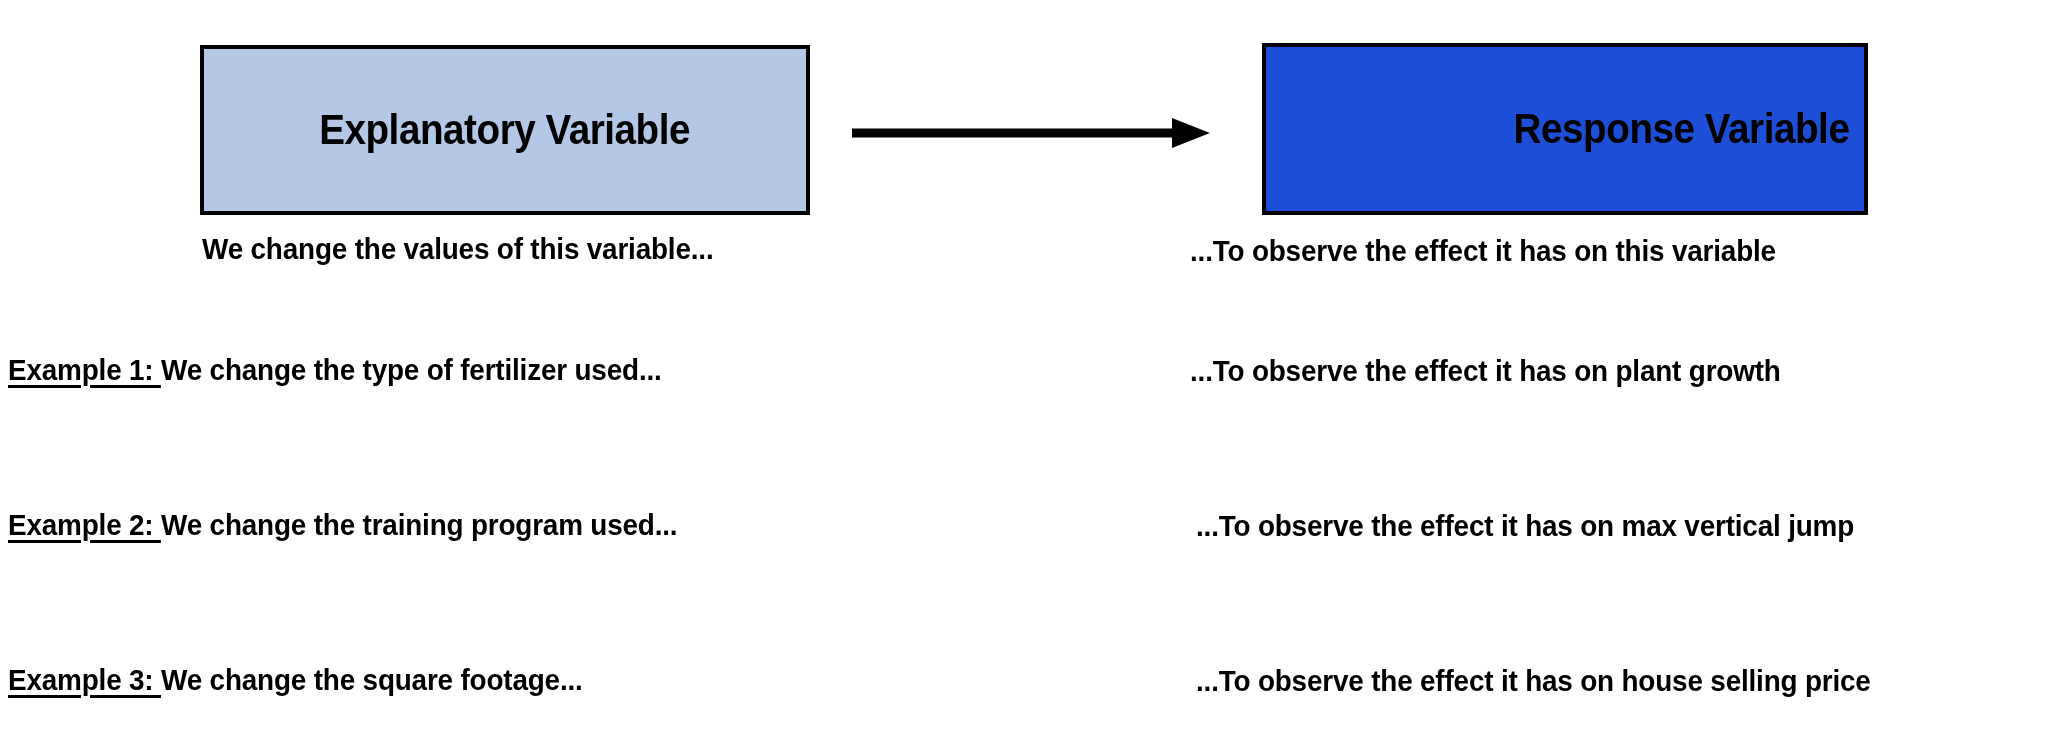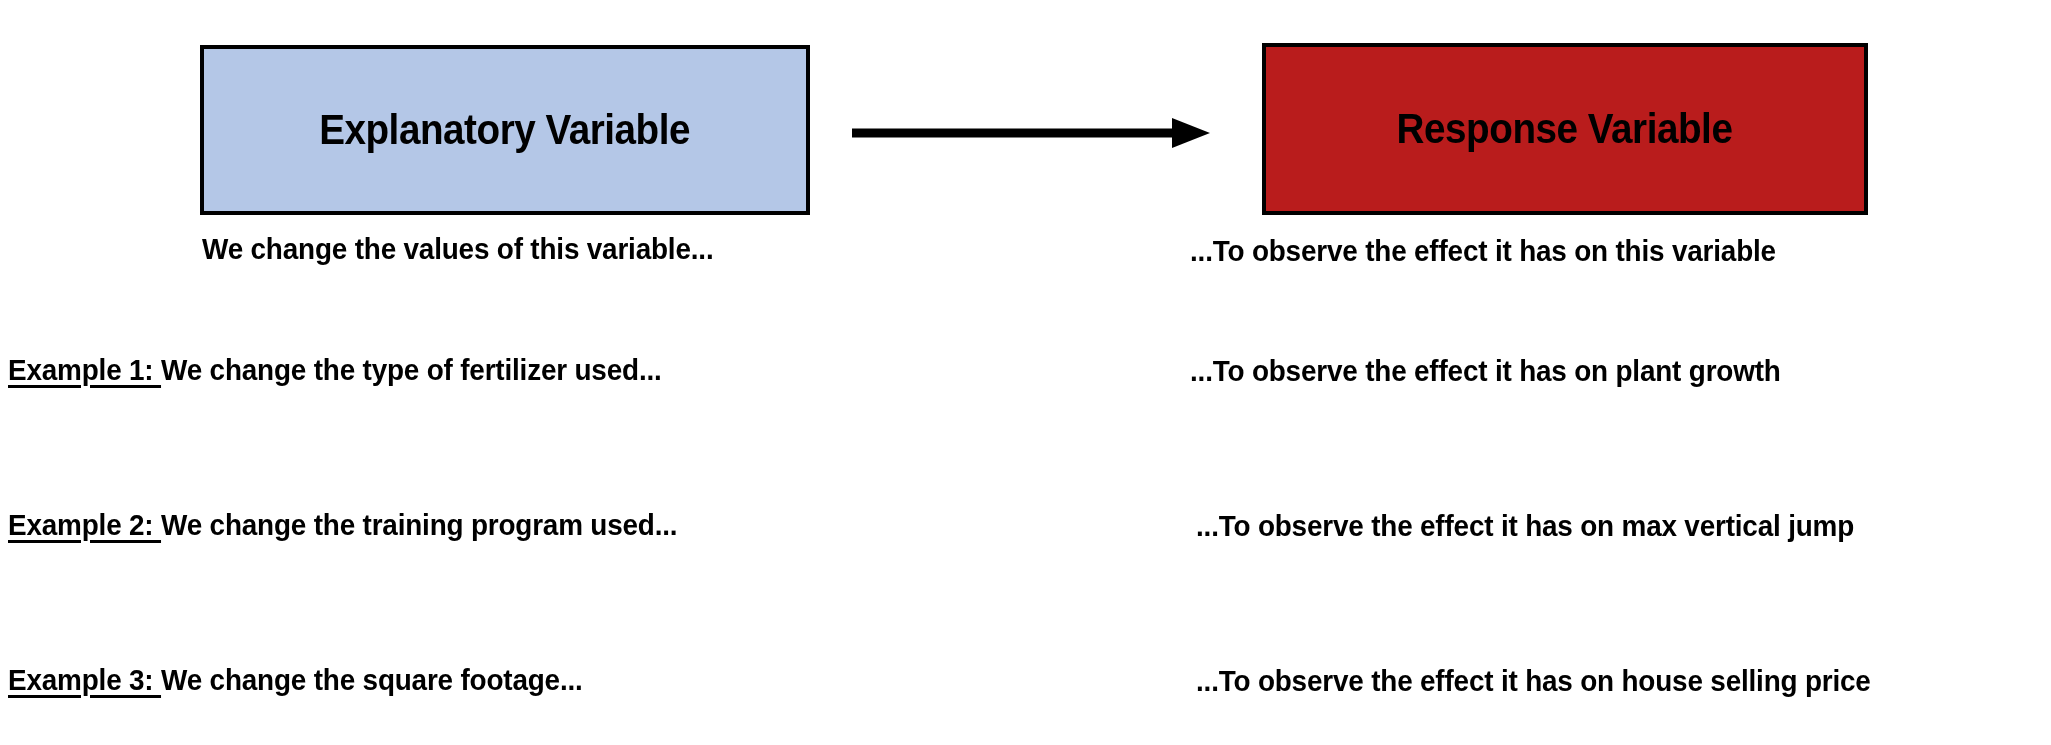--- a/index.html
+++ b/index.html
@@ -91,21 +91,21 @@
 
 <div class="var-box" id="explanatory-box" style="background:#B4C7E7;">
   <span class="var-box-label">Explanatory Variable</span>
 </div>
 
 <svg id="flow-arrow" viewBox="0 0 360 42">
   <line x1="2" y1="21" x2="326" y2="21" stroke="#000000" stroke-width="9"></line>
   <polygon points="322,6 360,21 322,36" fill="#000000"></polygon>
 </svg>
 
-<div class="var-box" id="response-box" style="background:#b91c1c;">
+<div class="var-box" id="response-box" style="background:#1d4ed8;justify-content:flex-end;">
   <span class="var-box-label">Response Variable</span>
 </div>
 
 <div class="row-text" id="caption-left">We change the values of this variable...</div>
 
 <div class="row-text" id="caption-right">...To observe the effect it has on this variable</div>
 
 <div class="row-text" id="ex1-left">
   <span class="ex-label">Example 1: </span><span>We change the type of fertilizer used...</span>
 </div>

